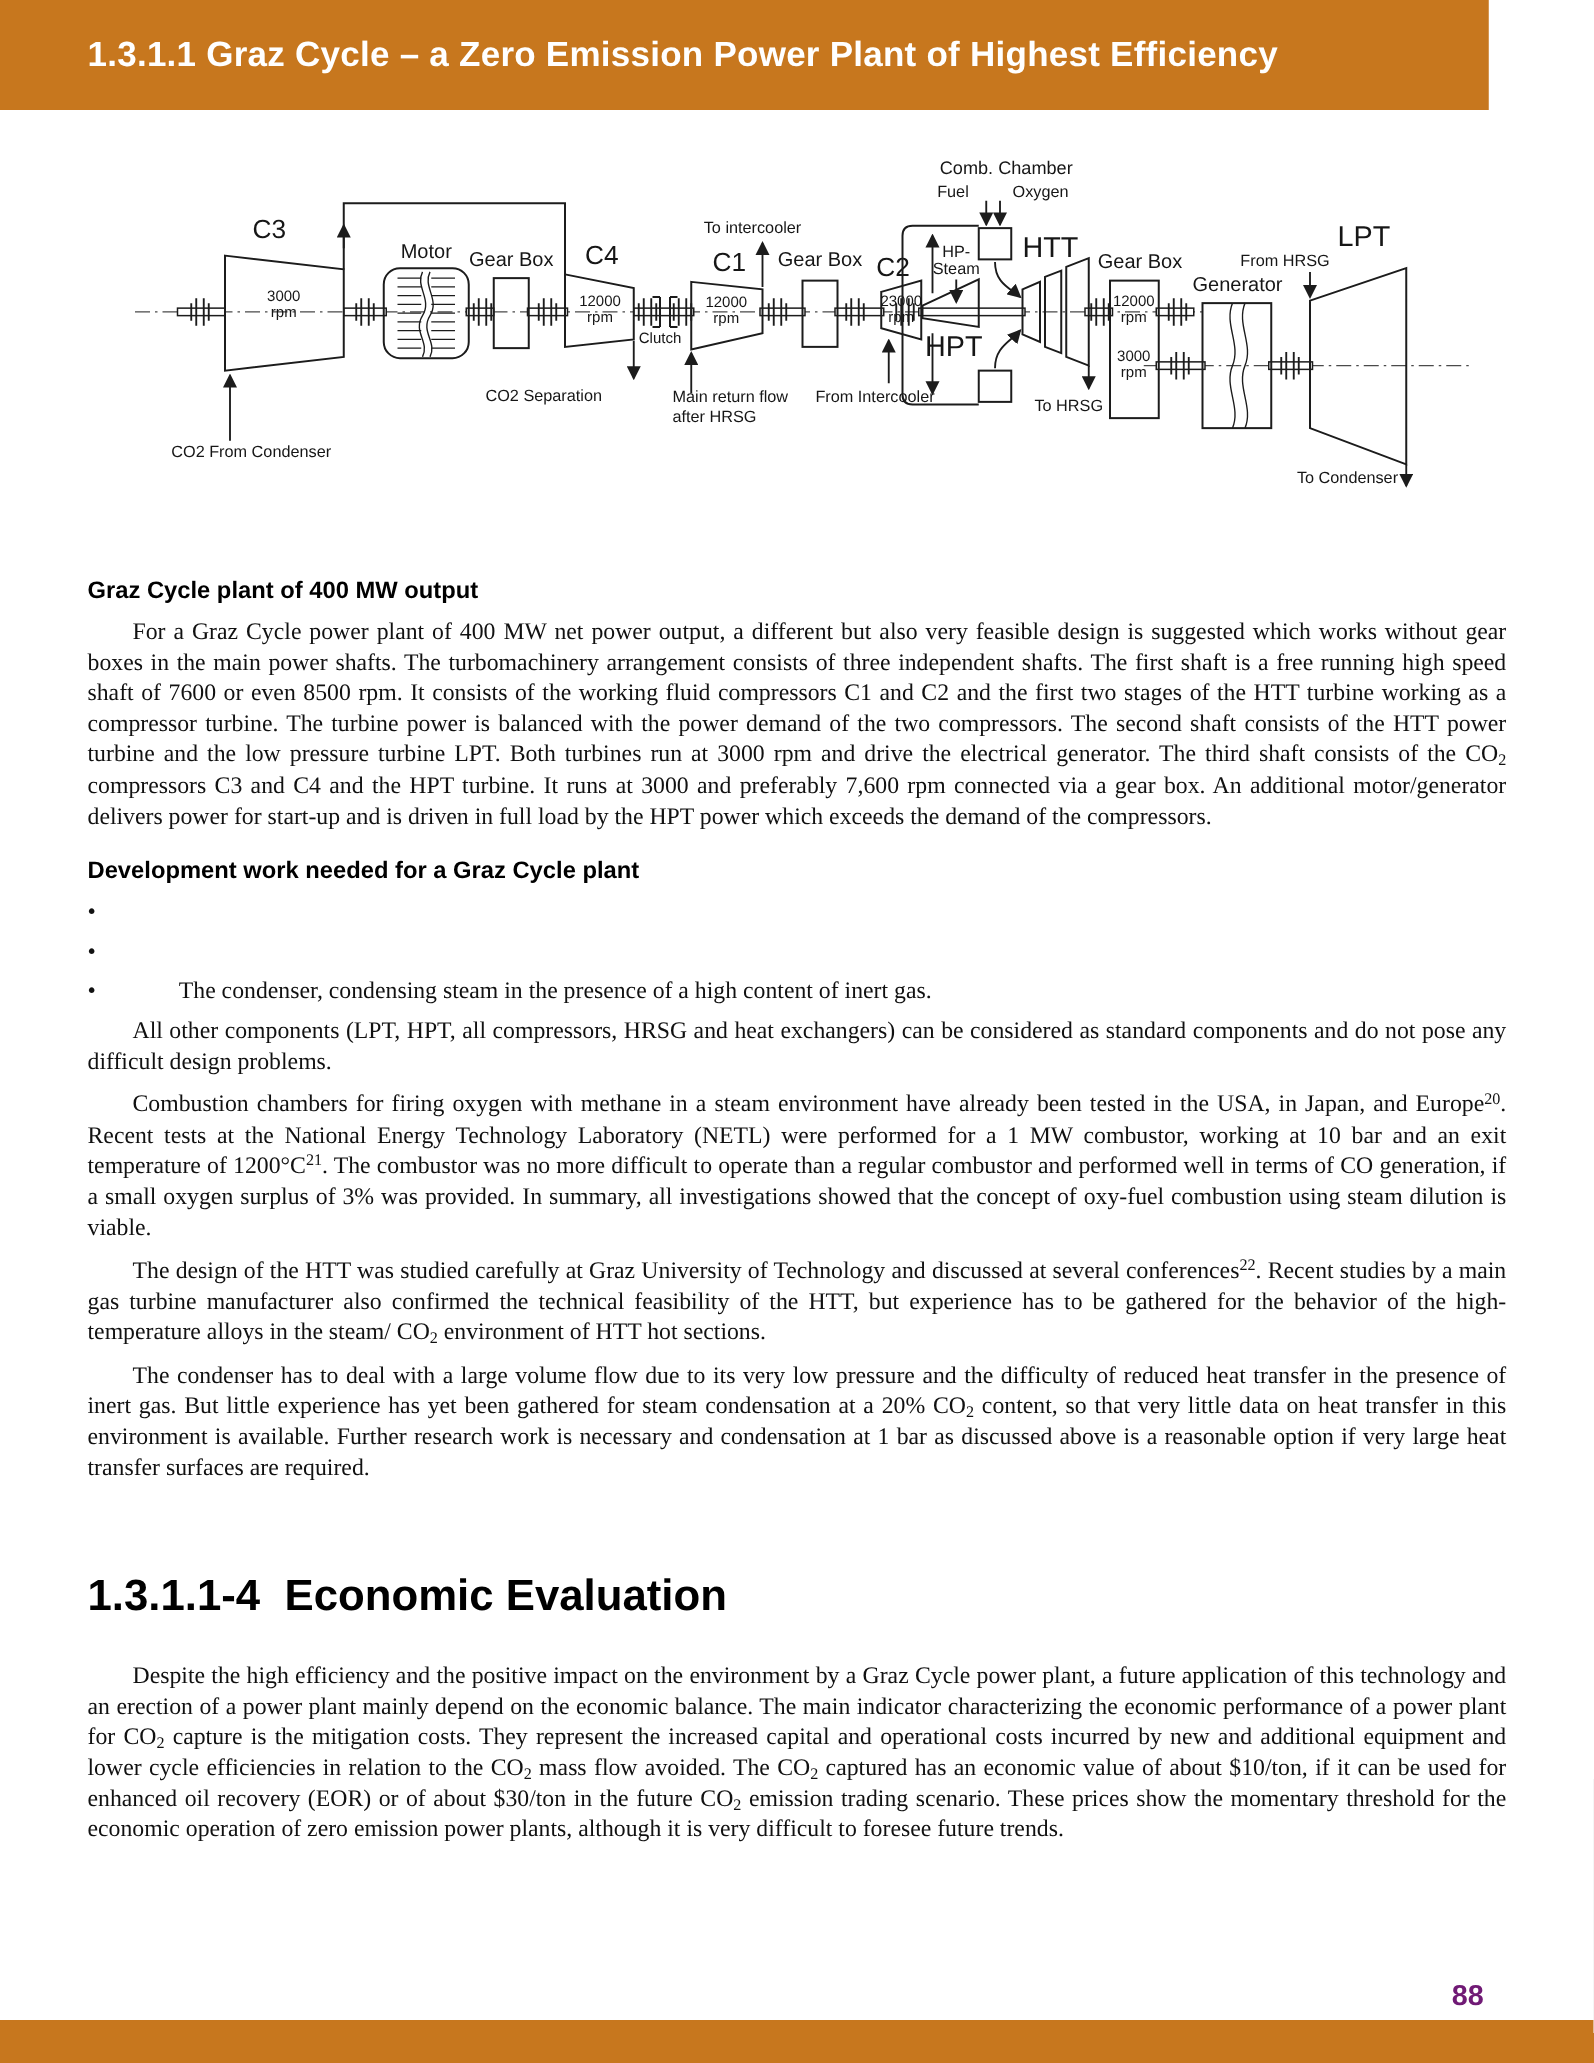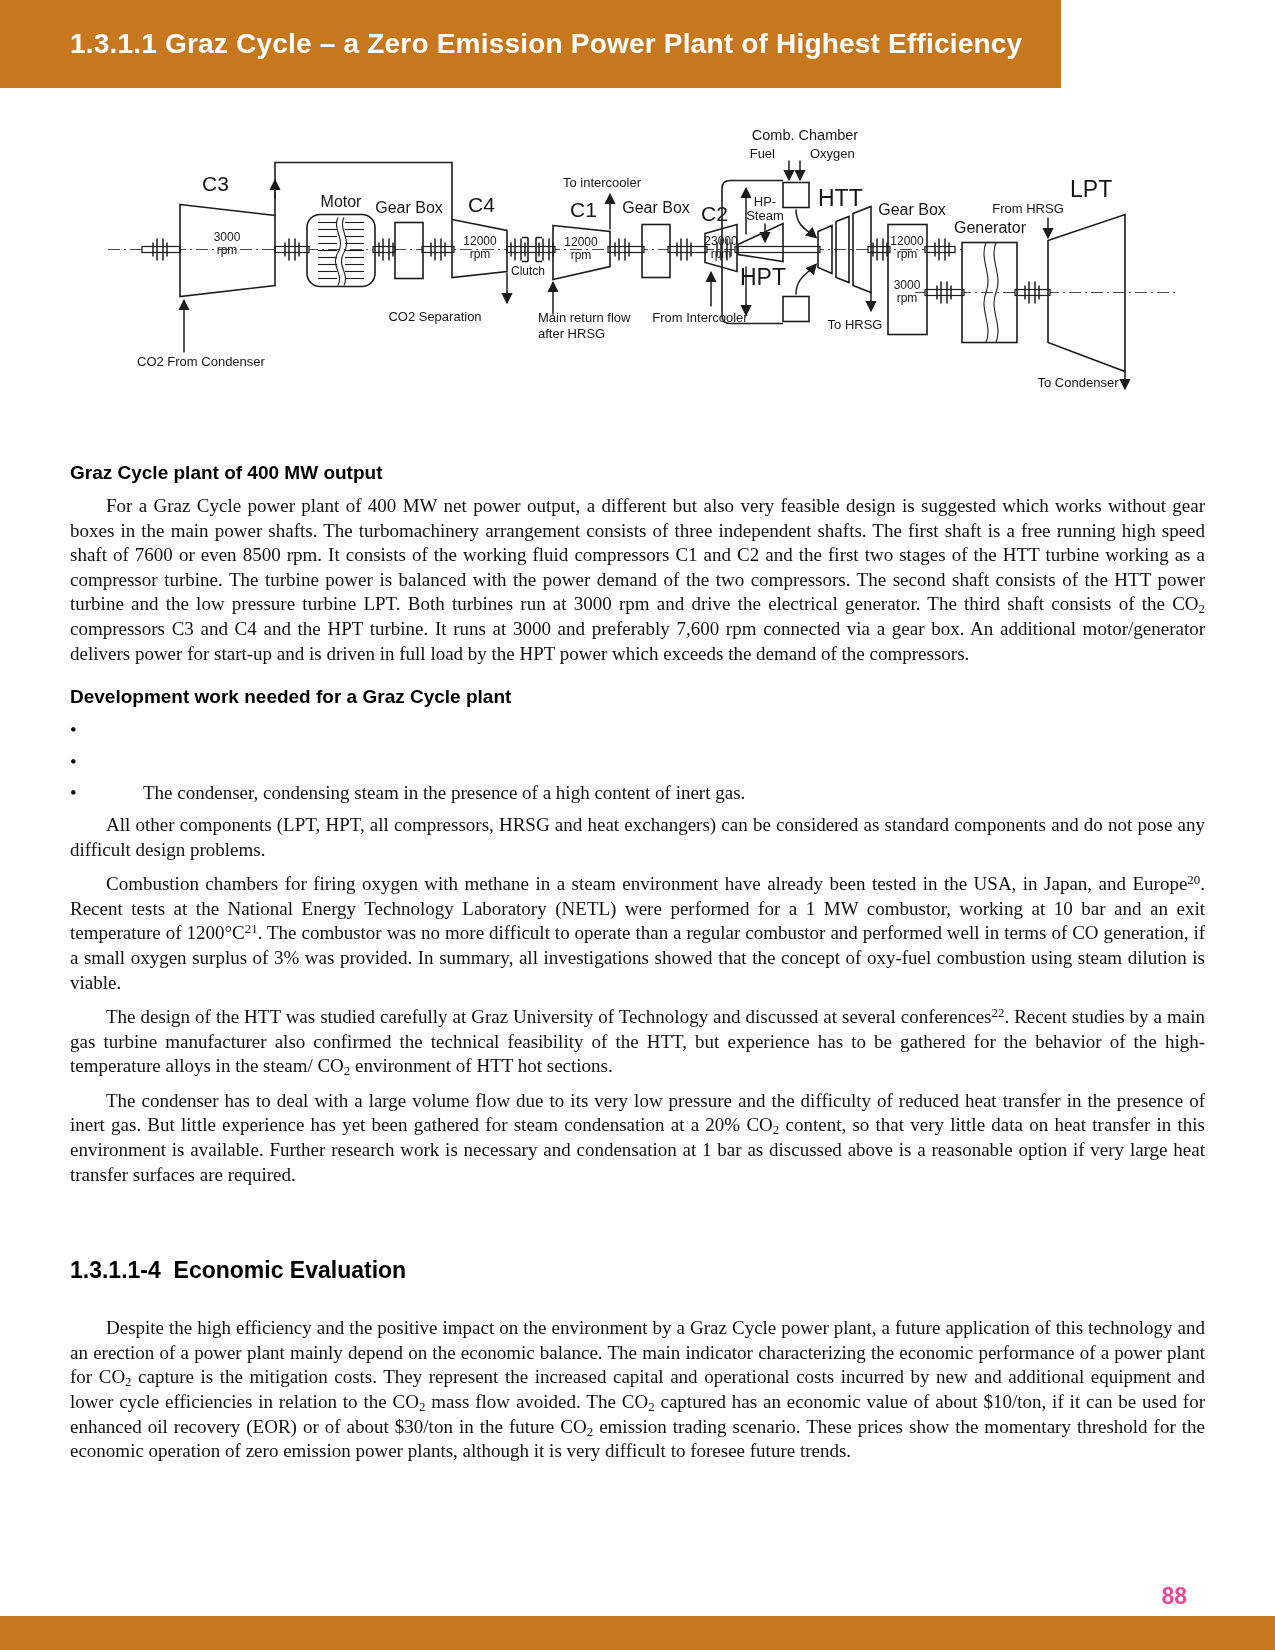--- a/index.html
+++ b/index.html
@@ -1,40 +1,40 @@
 <!DOCTYPE html>
 <html><head>
 <meta charset="utf-8">
 <style>
   html,body{margin:0;padding:0;background:#e8e8e8;}
   .page{position:relative;width:1275px;height:1650px;background:#ffffff;overflow:hidden;
         font-family:"Liberation Serif", serif;color:#111;}
-  .topbar{position:absolute;left:0;top:0;width:1061px;height:88px;background:#c7771e;
+  .topbar{position:absolute;left:0;top:0;width:1191px;height:88px;background:#c7771e;
           display:flex;align-items:center;}
   .topbar-title{padding-left:70px;font-family:"Liberation Sans", sans-serif;
           font-weight:bold;font-size:28px;color:#ffffff;letter-spacing:0.2px;}
   .botbar{position:absolute;left:0;top:1616px;width:1275px;height:34px;background:#c7771e;}
   .diagram{position:absolute;left:70px;top:112px;width:1135px;height:290px;}
   .caption{position:absolute;left:70px;top:412px;width:1135px;text-align:center;
           font-family:"Liberation Sans", sans-serif;font-size:17px;color:#000;}
   .content{position:absolute;left:70px;top:462px;width:1135px;}
   .content h3{font-family:"Liberation Sans", sans-serif;font-weight:bold;font-size:19px;
           margin:0 0 10px 0;color:#000;}
-  .content h2{font-family:"Liberation Sans", sans-serif;font-weight:bold;font-size:23px;
+  .content h2{font-family:"Liberation Sans", sans-serif;font-weight:bold;font-size:35px;
           margin:70px 0 32px 0;color:#000;white-space:pre-wrap;}
   .content p{font-size:19px;line-height:24.6px;text-align:justify;text-indent:36px;margin:0 0 10px 0;}
   .content p.tight{margin-bottom:6px;}
   .content p.endsec{margin-bottom:20px;}
   sub{font-size:0.68em;vertical-align:-0.25em;line-height:0;}
   sup{font-size:0.68em;vertical-align:0.45em;line-height:0;}
   ul.bullets{list-style:none;margin:2px 0 6px 0;padding:0;}
   ul.bullets li{display:flex;margin-bottom:7px;font-size:19px;line-height:24.6px;}
   ul.bullets .b{width:73px;flex:0 0 73px;}
   .pagenum{position:absolute;top:1583px;right:88px;font-family:"Liberation Sans", sans-serif;
-          font-weight:bold;font-size:23px;color:#ec4899;}
+          font-weight:bold;font-size:23px;color:#701a75;}
   
   .ln{stroke:#1c1c1c;stroke-width:1.6;fill:none;}
   .lnthin{stroke:#1c1c1c;stroke-width:1.1;fill:none;}
   .cl{stroke:#4a4a4a;stroke-width:1.1;fill:none;stroke-dasharray:12 4 2 4;}
   .shaft{fill:#ffffff;stroke:#1c1c1c;stroke-width:1.2;}
   .arrow{stroke:#1c1c1c;stroke-width:1.5;fill:none;}
   text{fill:#161616;font-family:"Liberation Sans", sans-serif;}
   .t-big{font-size:21px;}
   .t-huge{font-size:23px;}
   .t-med{font-size:16px;}

